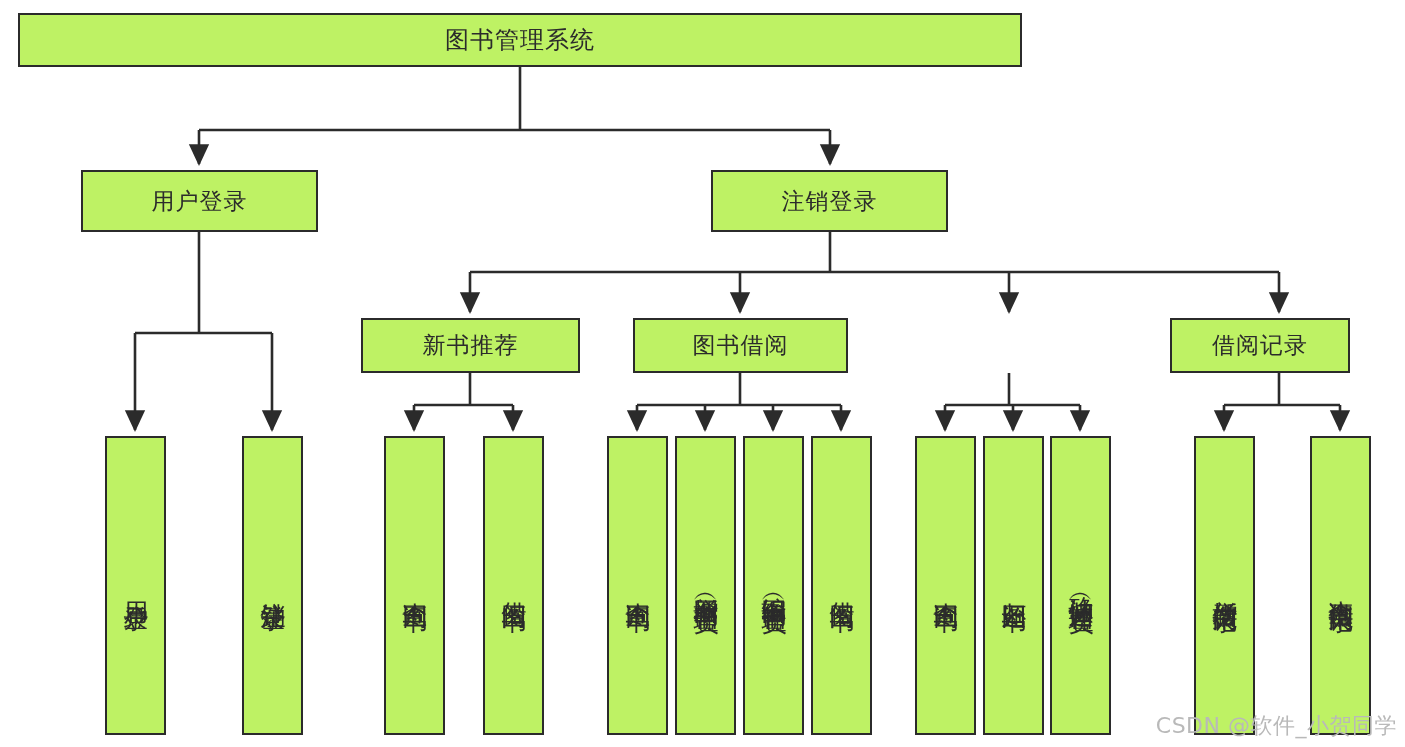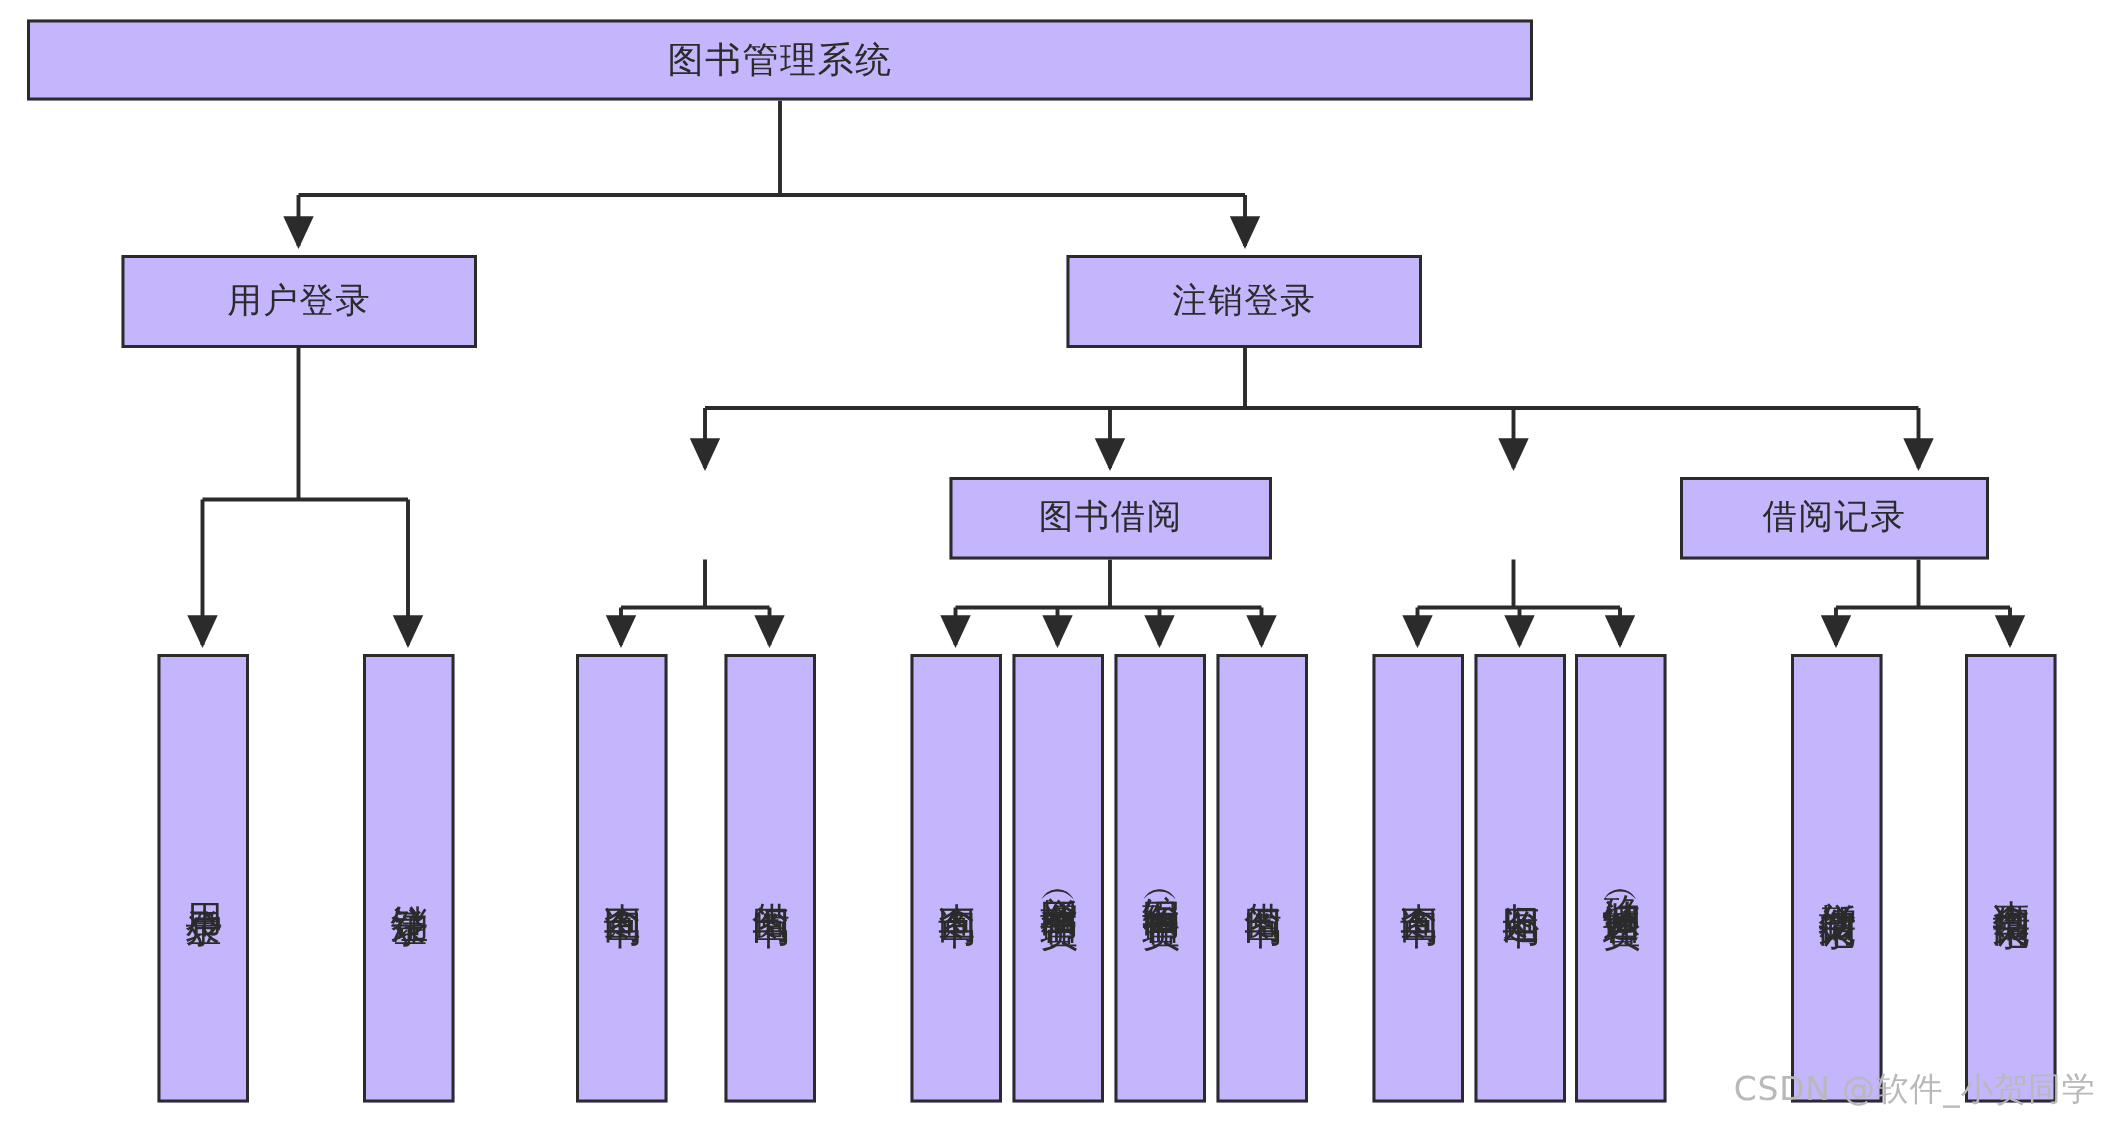--- a/index.html
+++ b/index.html
@@ -18,21 +18,21 @@
   #wires{
     position:absolute;
     left:0;top:0;
     width:1405px;height:747px;
     pointer-events:none;
   }
   .node{
     position:absolute;
     box-sizing:border-box;
     border:2.5px solid #2b2b2b;
-    background:#c4b5fd;
+    background:#bef264;
     display:flex;
     align-items:center;
     justify-content:center;
     text-align:left;
     z-index:2;
   }
   .node .label{
     font-size:23px;
     line-height:1.25;
     letter-spacing:1px;
@@ -122,24 +122,27 @@
     <span class="label">图书管理系统</span>
   </div>
 
   <div class="node" style="left:81px;top:170px;width:237px;height:62px;">
     <span class="label">用户登录</span>
   </div>
   <div class="node" style="left:711px;top:170px;width:237px;height:62px;">
     <span class="label">注销登录</span>
   </div>
 
+  <div class="node" style="left:361px;top:318px;width:219px;height:55px;">
+    <span class="label">新书推荐</span>
+  </div>
   <div class="node" style="left:633px;top:318px;width:215px;height:55px;">
     <span class="label">图书借阅</span>
   </div>
-  <div class="node" style="left:1120px;top:318px;width:206px;height:55px;">
+  <div class="node" style="left:1170px;top:318px;width:180px;height:55px;">
     <span class="label">借阅记录</span>
   </div>
 
   <div class="node leaf" style="left:105px;top:436px;width:61px;height:299px;">
     <span class="label">用户登录</span>
   </div>
   <div class="node leaf" style="left:242px;top:436px;width:61px;height:299px;">
     <span class="label">注销登录</span>
   </div>
 

